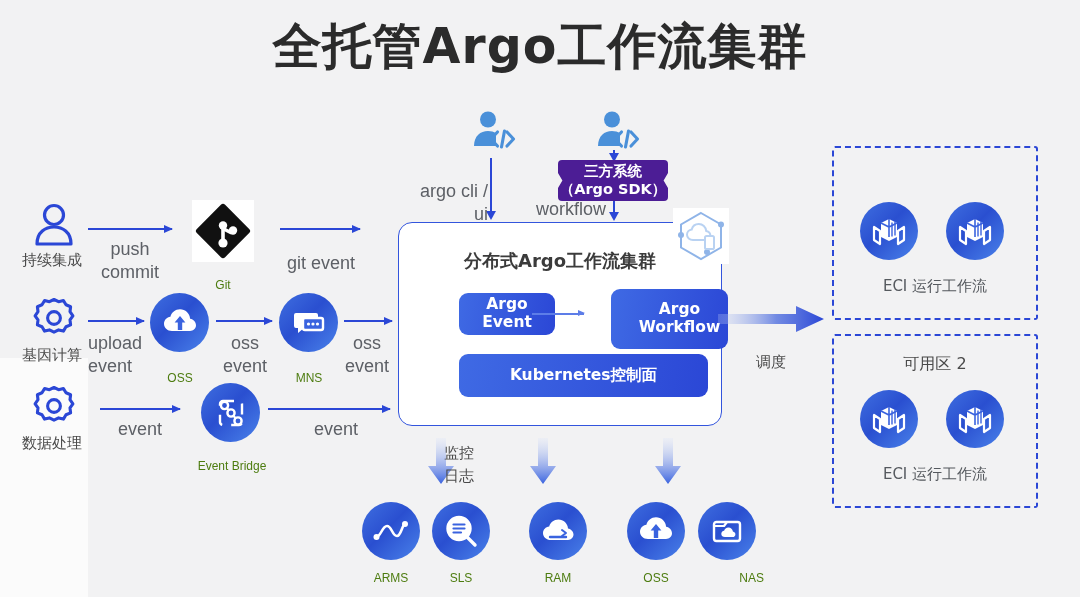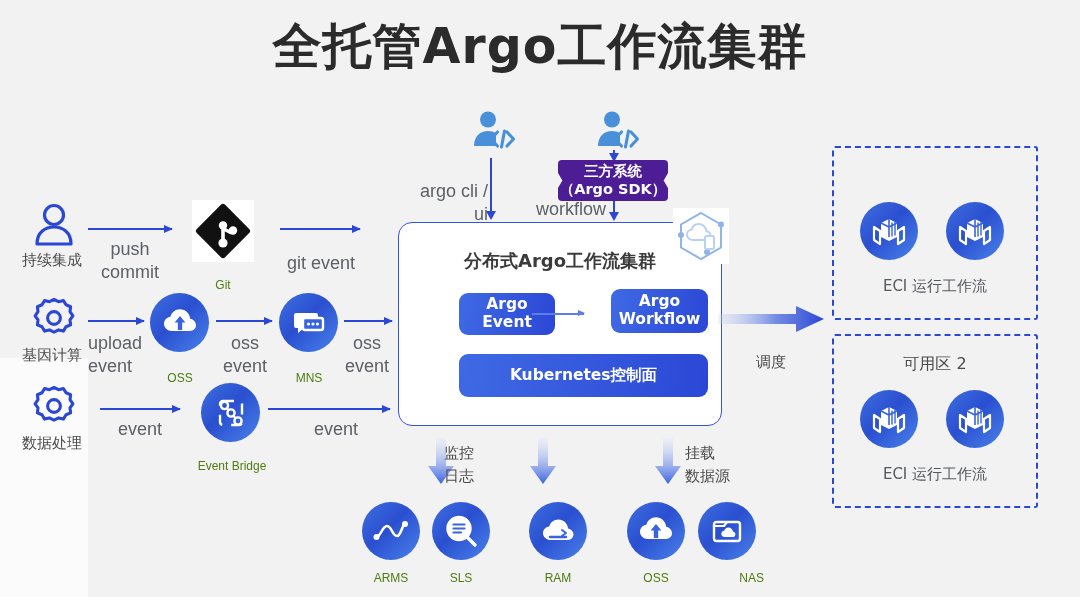--- a/index.html
+++ b/index.html
@@ -67,21 +67,21 @@
   }
   .blue-box{
     position:absolute;border-radius:9px;color:#fff;
     background:linear-gradient(100deg,#3f6ae4 0%,#2b47d6 100%);
     display:flex;align-items:center;justify-content:center;text-align:center;
     font-weight:700;line-height:1.15;
     font-family:"DejaVu Sans","Liberation Sans",sans-serif;
     margin-left:23px;
   }
   .bx-event{left:37px;top:70px;width:96px;height:42px;font-size:15.5px;}
-  .bx-wf{left:189px;top:66px;width:97px;height:44px;font-size:15.5px;}
+  .bx-wf{left:189px;top:66px;width:97px;height:60px;font-size:15.5px;padding-left:20px;}
   .bx-k8s{left:37px;top:131px;width:249px;height:43px;font-size:15.5px;}
   .mini-arrow{position:absolute;left:133px;top:90px;width:52px;height:1.6px;background:#5d7de8;}
   .mini-arrow:after{content:"";position:absolute;right:-1px;top:-3px;width:0;height:0;
     border-left:7px solid #5d7de8;border-top:3.5px solid transparent;border-bottom:3.5px solid transparent;}
 
   
   .sdk-box{
     left:558px;top:160px;width:110px;height:41px;
     background:#4c1d95;color:#fff;font-size:14.5px;font-weight:700;
     display:flex;flex-direction:column;align-items:center;justify-content:center;
@@ -358,24 +358,20 @@
     <svg width="26" height="46" viewBox="0 0 26 46">
       <defs>
           <linearGradient id="gd3" x1="0" y1="0" x2="0" y2="1">
         <stop offset="0%" stop-color="#dfe6f8" stop-opacity="0.3"></stop>
         <stop offset="100%" stop-color="#3a63df"></stop>
           </linearGradient>
         </defs>
       <path d="M8 0 H18 V28 H26 L13 46 L0 28 H8 Z" fill="url(#gd3)"></path>
     </svg>
   </div>
-  <div class="abs cn-label" style="left:685px;top:442px;width:76px;text-align:left;line-height:1.5;">
-    <div>挂载</div>
-    <div>数据源</div>
-  </div>
 
   <div class="abs circ" style="left:362px;top:502px;width:58px;height:58px;">
     <svg width="36" height="30" viewBox="0 0 36 30">
       <path d="M3 21 C8 21 9 10 14 10 C19 10 19 20 24 20 C28 20 29 9 32 8" fill="none" stroke="#ffffff" stroke-width="2.6" stroke-linecap="round"></path>
       <circle cx="3.5" cy="21" r="3" fill="#ffffff"></circle>
       <circle cx="32" cy="8" r="3" fill="#ffffff"></circle>
     </svg>
   </div>
   <div class="abs en-label" style="left:354px;top:558px;width:74px;">ARMS</div>
 

